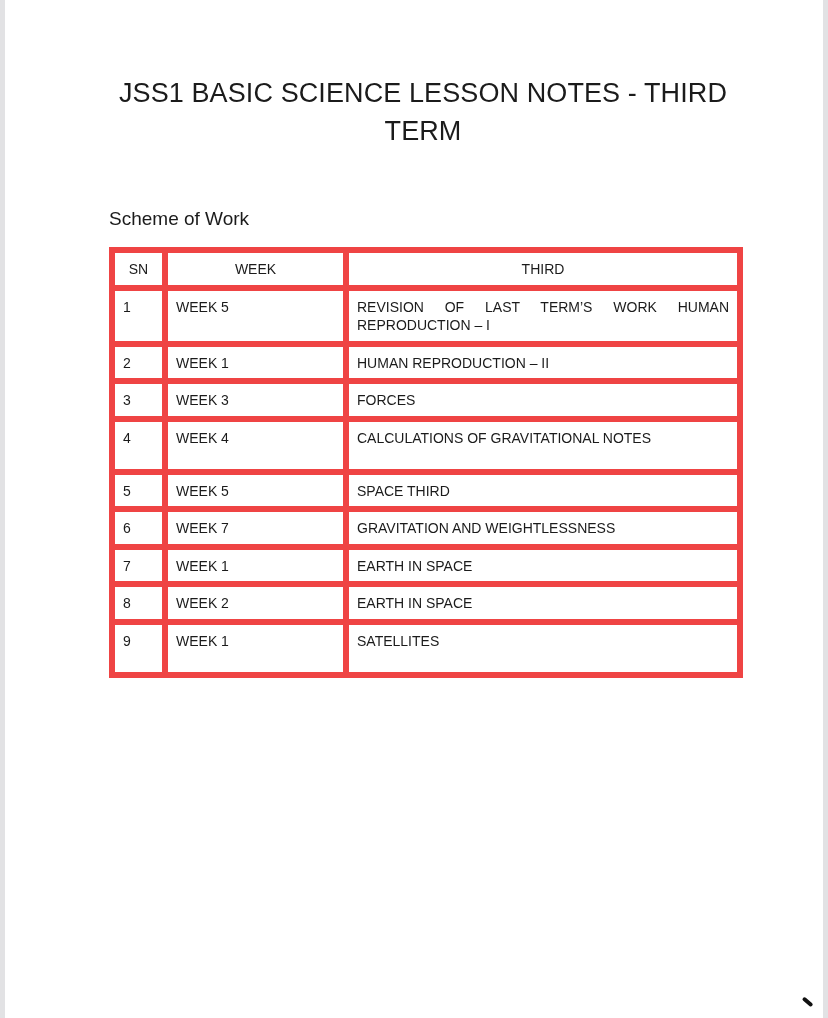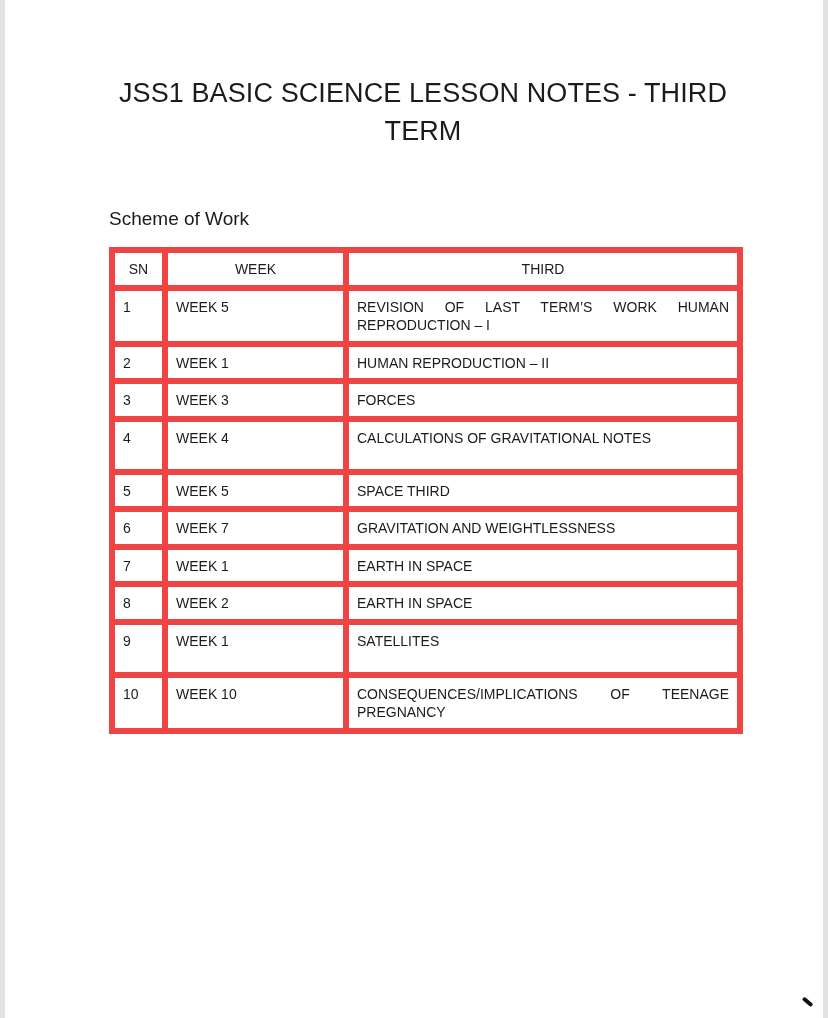--- a/index.html
+++ b/index.html
@@ -199,25 +199,20 @@
             <tr class="">
               <td class="cell-sn">8</td>
               <td class="cell-week">WEEK 2</td>
               <td class="cell-topic">EARTH IN SPACE</td>
             </tr>
             <tr class="row-tall">
               <td class="cell-sn">9</td>
               <td class="cell-week">WEEK 1</td>
               <td class="cell-topic">SATELLITES</td>
             </tr>
-            <tr class="row-tall">
-              <td class="cell-sn">10</td>
-              <td class="cell-week">WEEK 10</td>
-              <td class="cell-topic">CONSEQUENCES/IMPLICATIONS OF TEENAGE PREGNANCY</td>
-            </tr>
           </tbody>
       </table>
 
     </div>
   </div>
 
   <div class="edge-mark">
       <span></span>
     </div>
 

